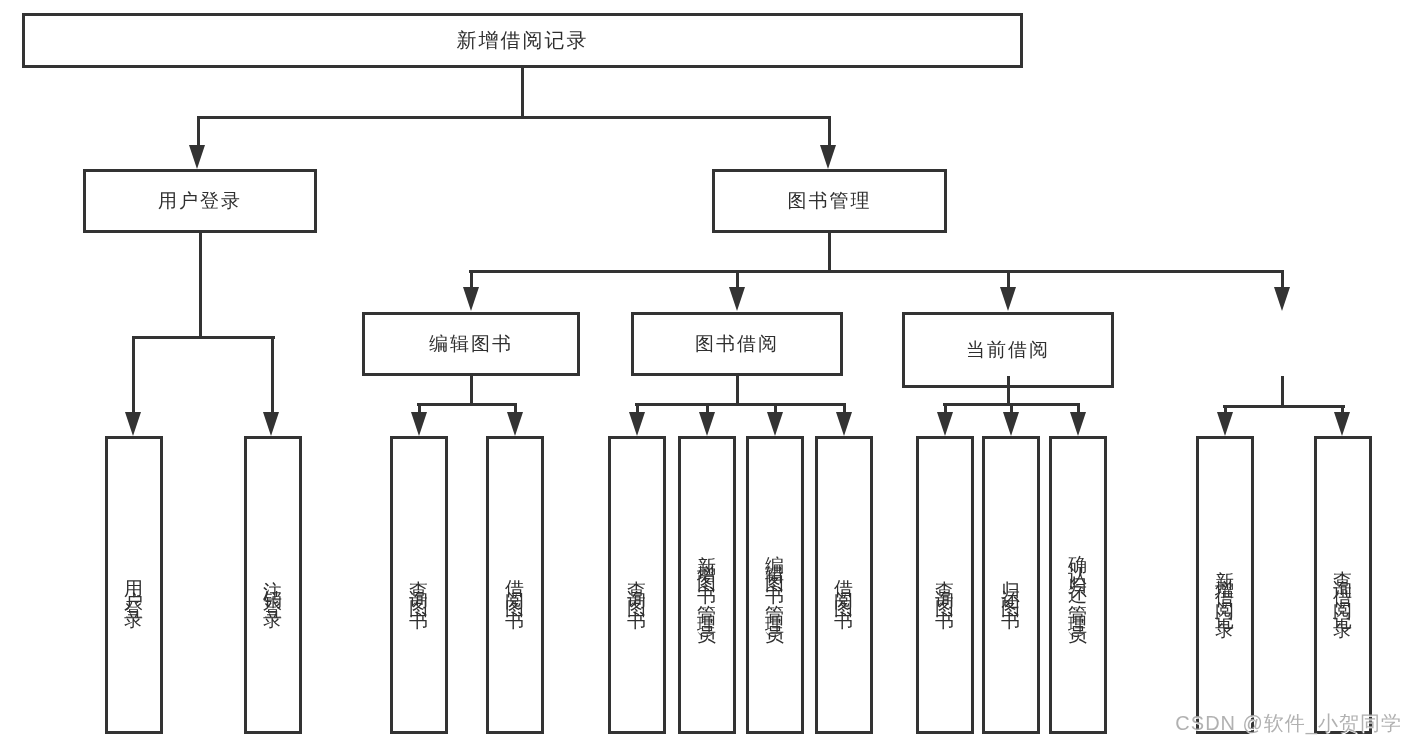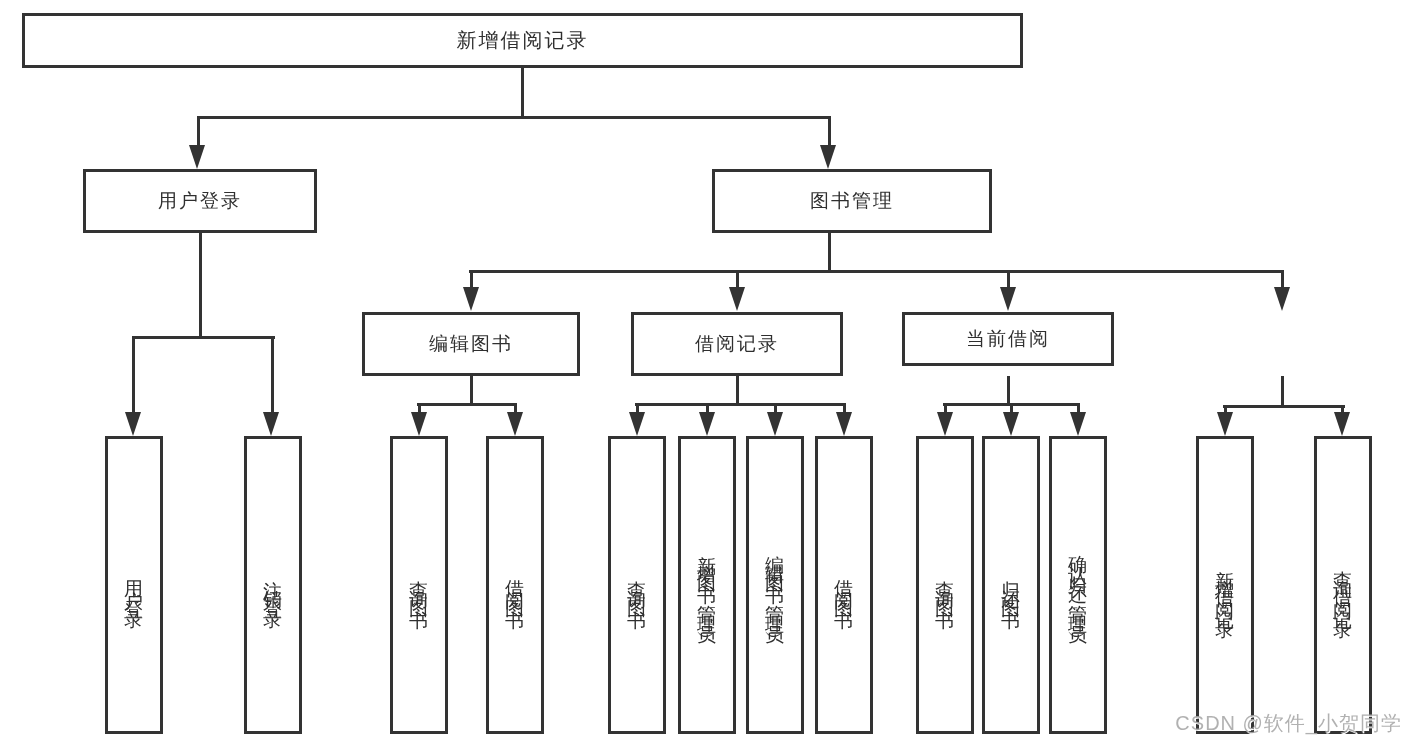--- a/index.html
+++ b/index.html
@@ -49,21 +49,21 @@
   <div class="vl" style="left:521px;top:68px;height:49px;"></div>
   <div class="hl" style="left:197px;top:116px;width:634px;"></div>
   <div class="vl" style="left:197px;top:116px;height:31px;"></div>
   <div class="ar" style="left:189px;top:145px;"></div>
   <div class="vl" style="left:828px;top:116px;height:31px;"></div>
   <div class="ar" style="left:820px;top:145px;"></div>
 
   <div class="hbox" style="left:83px;top:169px;width:234px;height:64px;">
     <span>用户登录</span>
   </div>
-  <div class="hbox" style="left:712px;top:169px;width:280px;height:64px;">
+  <div class="hbox" style="left:712px;top:169px;width:235px;height:64px;">
     <span>图书管理</span>
   </div>
 
   <div class="vl" style="left:199px;top:233px;height:105px;"></div>
   <div class="hl" style="left:132px;top:336px;width:143px;"></div>
   <div class="vl" style="left:132px;top:336px;height:76px;"></div>
   <div class="ar" style="left:125px;top:412px;"></div>
   <div class="vl" style="left:271px;top:336px;height:76px;"></div>
   <div class="ar" style="left:263px;top:412px;"></div>
 
@@ -75,23 +75,23 @@
   <div class="ar" style="left:729px;top:287px;"></div>
   <div class="vl" style="left:1007px;top:270px;height:19px;"></div>
   <div class="ar" style="left:1000px;top:287px;"></div>
   <div class="vl" style="left:1281px;top:270px;height:19px;"></div>
   <div class="ar" style="left:1274px;top:287px;"></div>
 
   <div class="hbox" style="left:362px;top:312px;width:218px;height:64px;">
     <span>编辑图书</span>
   </div>
   <div class="hbox" style="left:631px;top:312px;width:212px;height:64px;">
-    <span>借阅记录</span>
+    <span>图书借阅</span>
   </div>
-  <div class="hbox" style="left:902px;top:312px;width:212px;height:54px;">
+  <div class="hbox" style="left:902px;top:312px;width:212px;height:76px;">
     <span>当前借阅</span>
   </div>
 
   <div class="vl" style="left:470px;top:376px;height:29px;"></div>
   <div class="hl" style="left:417px;top:403px;width:100px;"></div>
   <div class="vl" style="left:418px;top:403px;height:11px;"></div>
   <div class="ar" style="left:411px;top:412px;"></div>
   <div class="vl" style="left:514px;top:403px;height:11px;"></div>
   <div class="ar" style="left:507px;top:412px;"></div>
 

